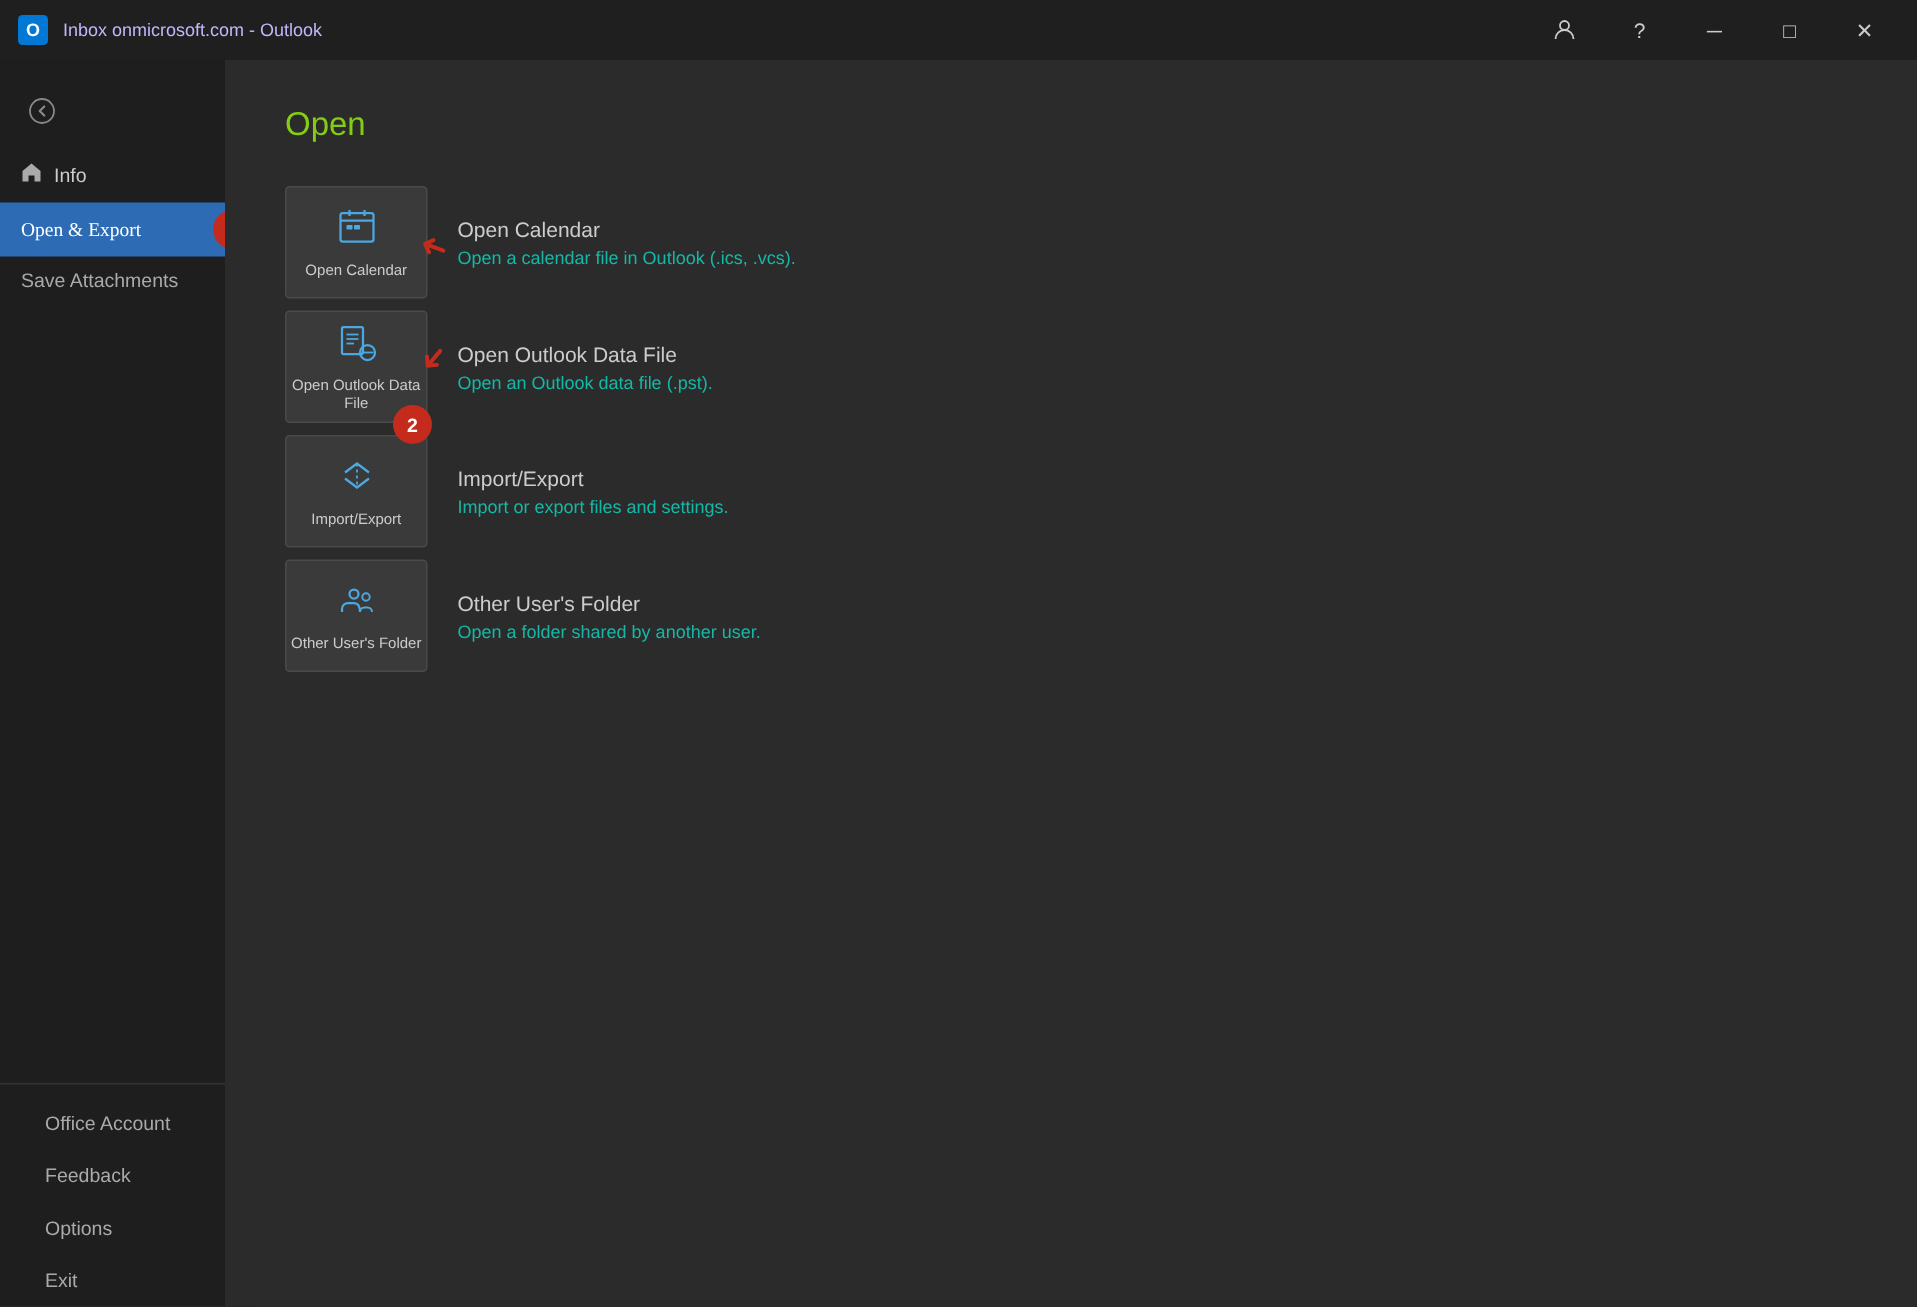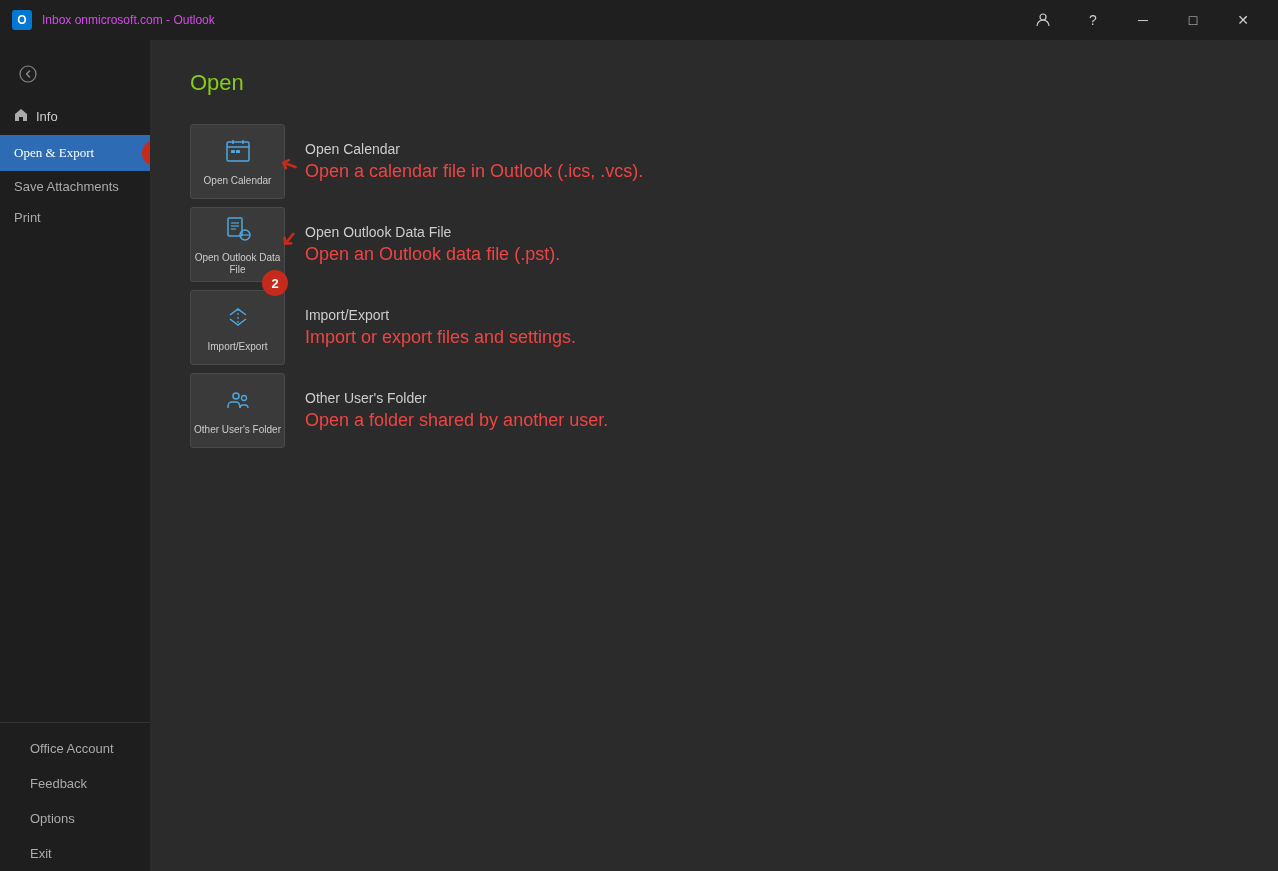--- a/index.html
+++ b/index.html
@@ -34,21 +34,21 @@
       background: #0078d4;
       border-radius: 3px;
       display: flex;
       align-items: center;
       justify-content: center;
       color: white;
       font-size: 12px;
       font-weight: bold;
     }
     .title-text {
-      color: #d946ef;
+      color: #c4b5fd;
       font-size: 12px;
     }
     .title-bar-right {
       display: flex;
       align-items: center;
       gap: 4px;
     }
     .title-btn {
       width: 46px;
       height: 32px;
@@ -197,22 +197,22 @@
       display: flex;
       flex-direction: column;
       gap: 4px;
     }
     .option-title {
       color: #cccccc;
       font-size: 14px;
       font-weight: 400;
     }
     .option-desc {
-      color: #ef4444;
-      font-size: 18px;
+      color: #14b8a6;
+      font-size: 12px;
     }
   </style>
 </head>
 <body>
 
 <div class="title-bar">
   <div class="title-bar-left">
     <div class="app-icon">O</div>
     <span class="title-text">Inbox                        onmicrosoft.com - Outlook</span>
   </div>
@@ -247,21 +247,20 @@
             </svg>
         </span>
         <span>Info</span>
       </div>
       <div class="sidebar-nav-item active" style="position:relative;">
         <span>Open &amp; Export</span>
 
         <div class="badge" style="right:-18px; top:50%; transform:translateY(-50%);">1</div>
       </div>
       <div class="sidebar-sub-item">Save Attachments</div>
-      <div class="sidebar-sub-item">Print</div>
     </div>
 
     <div class="sidebar-bottom">
       <div class="sidebar-bottom-item">Office Account</div>
       <div class="sidebar-bottom-item">Feedback</div>
       <div class="sidebar-bottom-item">Options</div>
       <div class="sidebar-bottom-item">Exit</div>
     </div>
   </div>
 

